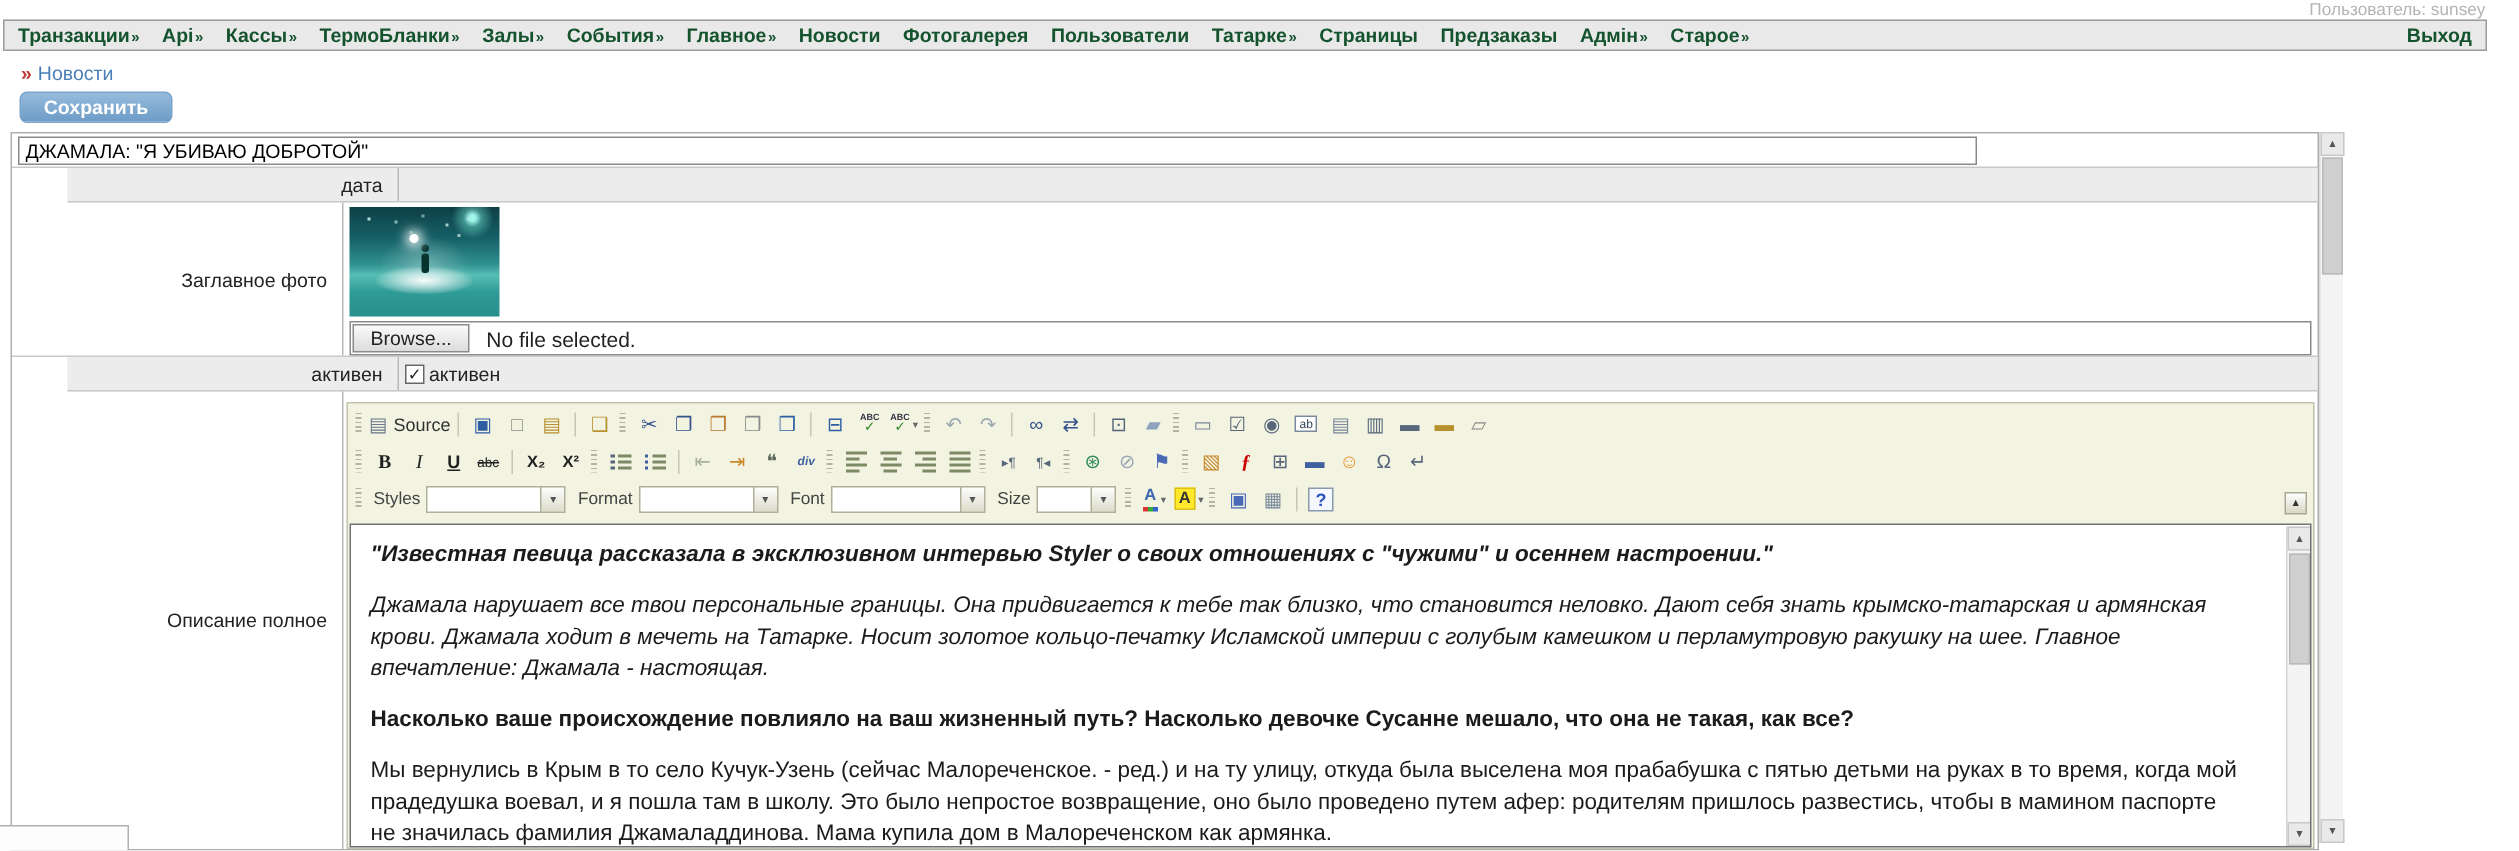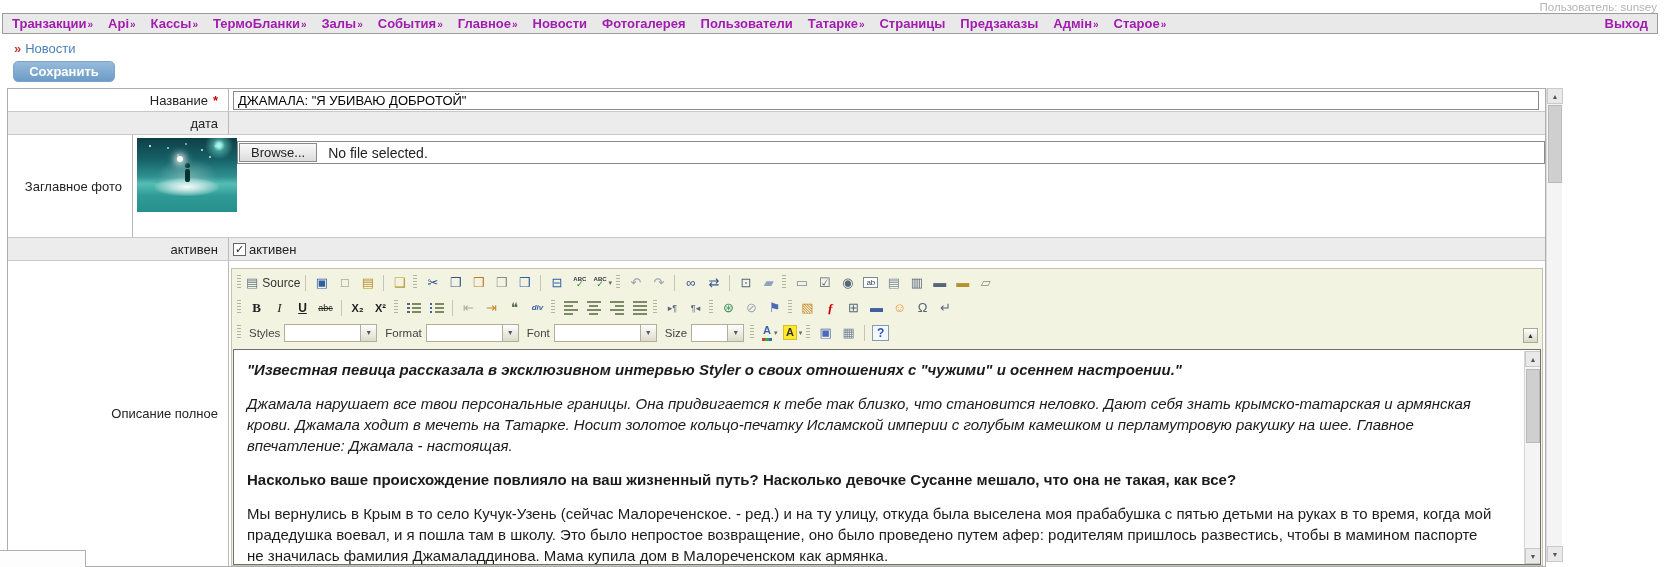--- a/index.html
+++ b/index.html
@@ -5,54 +5,54 @@
   * { box-sizing: border-box; }
   html,body { margin:0; padding:0; }
   body {
     width:1679px; height:567px; position:relative; overflow:hidden;
     background:#fff; font-family:"Liberation Sans", sans-serif; color:#222;
   }
   
   .user-label { position:absolute; top:1px; right:22px; font-size:11.5px; color:#b4b4b4; }
   .nav { position:absolute; top:13px; left:2px; width:1656px; height:21px;
     background:#e9e9e9; border:1px solid #9c9c9c; display:flex; align-items:center;
-    padding:0 9px; font-size:13px; font-weight:bold; color:#a21caf; }
+    padding:0 9px; font-size:13px; font-weight:bold; color:#14532d; }
   .nav-item { margin-right:15px; cursor:pointer; white-space:nowrap; }
   .nav-item .chev { font-size:10px; margin-left:1px; }
   .nav-logout { margin-left:auto; cursor:pointer; }
   .breadcrumb { position:absolute; top:41px; left:14px; font-size:13px; }
   .breadcrumb .mark { color:#c23a3a; font-weight:bold; margin-right:4px; }
   .breadcrumb .link { color:#4b7fb8; cursor:pointer; }
   .save-btn { position:absolute; top:61px; left:13px; width:102px; height:21px;
     border:1px solid #79a3c9; border-radius:5px; color:#fff; font-size:13px; font-weight:bold;
     text-align:center; line-height:19px; cursor:pointer;
     background:linear-gradient(#96bbdc, #6d9cc7); }
   
   .form-table { position:absolute; top:88px; left:7px; width:1539px; height:479px;
     border:1px solid #adadad; background:#fff; display:flex; flex-direction:column; }
   .frow { display:flex; border-bottom:1px solid #c9c9c9; }
-  .frow.gray { background:#ececec; }
+  .frow.gray { background:#ececec;margin-left:37px; }
   .frow:last-child { border-bottom:none; flex:1; }
   .fcell-label { width:221px; border-right:1px solid #b9b9b9; display:flex;
     align-items:center; justify-content:flex-end; padding-right:10px; font-size:13px; color:#222; }
   .fcell-field { flex:1; position:relative; display:flex; align-items:center; padding-left:4px; }
   .req { color:#c00; font-weight:bold; margin-left:5px; }
   .row-title { height:23px; }  .row-date { height:23px; }
   .row-photo { height:103px; } .row-active { height:23px; }
   .txt-input { height:19px; border:1px solid #8a8a8a; font-size:13px; padding:0 4px;
     font-family:"Liberation Sans",sans-serif; color:#000; background:#fff; }
   .title-input { width:1306px; }
   .date-input { width:196px; }
   .cal-icon { width:15px; height:15px; margin-left:3px; cursor:pointer; border:1px solid #c06060;
     background:
       linear-gradient(#d04040 0 4px, rgba(0,0,0,0) 4px),
       repeating-linear-gradient(90deg, #e8a0a0 0 1px, rgba(0,0,0,0) 1px 4px),
       repeating-linear-gradient(#e8a0a0 0 1px, rgba(0,0,0,0) 1px 4px),
       #fff; }
-  .photo-cell { flex-direction:row; align-items:flex-start; justify-content:center; padding-top:3px; }
+  .photo-cell { flex-direction:column; align-items:flex-start; justify-content:center; padding-top:3px; }
   .photo-thumb { width:100px; height:74px; position:relative; overflow:hidden;
     background:
       radial-gradient(circle at 82% 10%, rgba(170,255,242,.95) 2px, rgba(120,230,215,.45) 6px, rgba(0,0,0,0) 14px),
       radial-gradient(ellipse 42px 26px at 50% 52%, rgba(255,255,255,.30), rgba(0,0,0,0) 72%),
       linear-gradient(180deg,#0e3f46 0%,#156066 28%,#2f8f8f 52%,#56bdb4 62%,#2f9b96 78%,#27908c 100%); }
   .photo-thumb .stars { position:absolute; left:12px; top:7px; width:2px; height:2px; background:rgba(225,255,250,.8);
     box-shadow:18px 2px 0 rgba(210,250,245,.6), 36px -2px 0 rgba(210,250,245,.5), 52px 4px 0 rgba(225,255,250,.7),
       66px 0 0 rgba(200,240,235,.5), 28px 9px 0 rgba(200,240,235,.4), 60px 11px 0 rgba(255,255,255,.6); }
   .photo-thumb .glow { position:absolute; left:18px; top:40px; width:64px; height:18px;
     background:radial-gradient(ellipse at center, rgba(255,255,255,.95), rgba(255,255,255,.25) 60%, rgba(0,0,0,0) 75%); }
@@ -162,24 +162,20 @@
 
 <div class="breadcrumb">
   <span class="mark">»</span><span class="link">Новости</span>
 </div>
 
 <div class="save-btn">Сохранить</div>
 
 <div class="form-table">
 
   <div class="frow row-title">
-    <div class="fcell-label">
-      <span>Название</span>
-      <span class="req">*</span>
-    </div>
     <div class="fcell-field">
       <input class="txt-input title-input" value="ДЖАМАЛА: &quot;Я УБИВАЮ ДОБРОТОЙ&quot;" style="">
     </div>
   </div>
 
   <div class="frow row-date gray">
     <div class="fcell-label">
       <span>дата</span>
     </div>
   </div>

